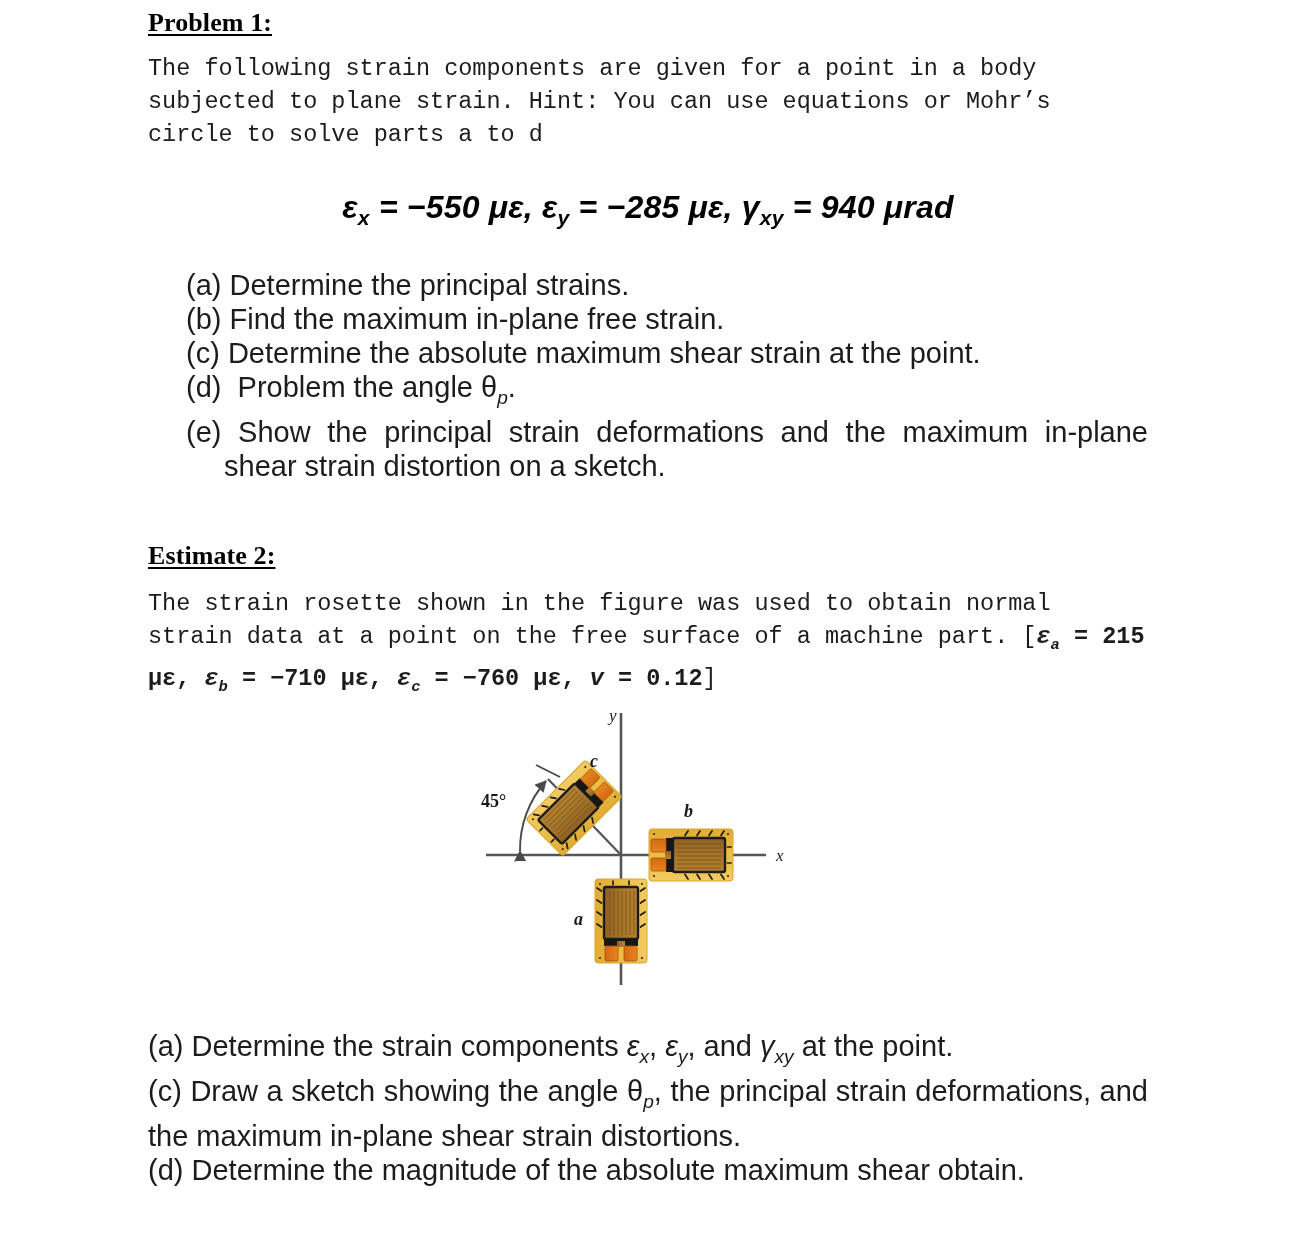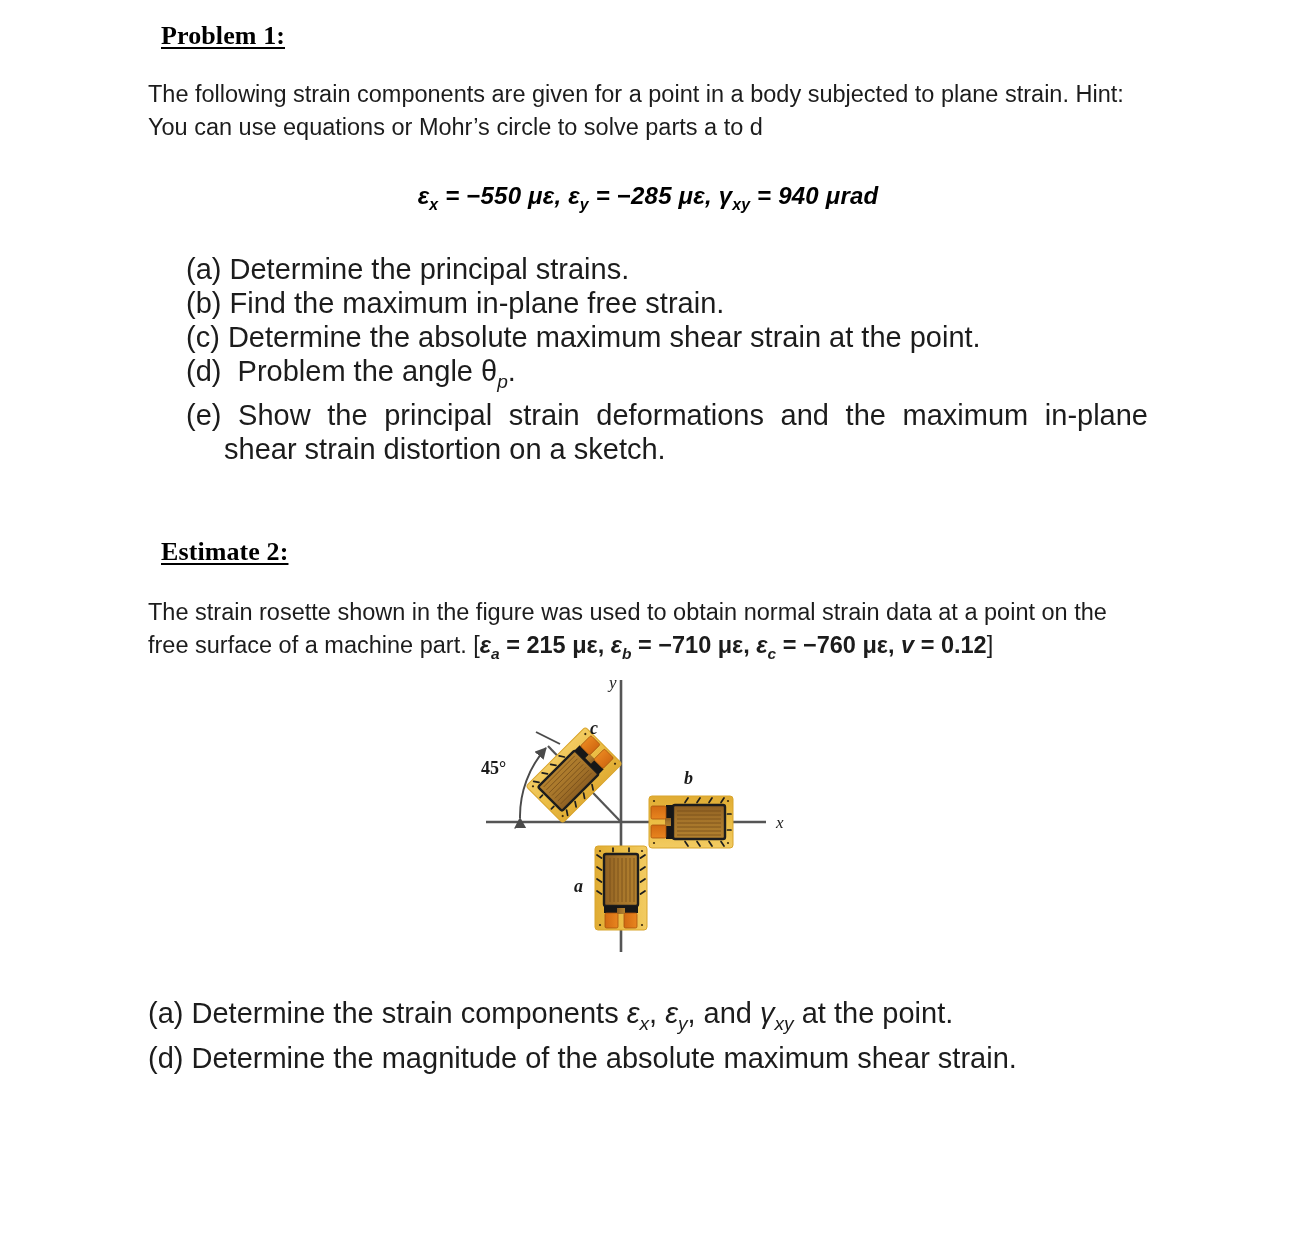--- a/index.html
+++ b/index.html
@@ -29,43 +29,43 @@
   }
 
   
   .prob-heading {
     font-family: "Liberation Serif", "DejaVu Serif", serif;
     font-weight: bold;
     font-size: 26px;
     line-height: 1.15;
     text-decoration: underline;
     text-underline-offset: 3px;
-    margin: 13px;
+    margin: 0;
     letter-spacing: 0.1px;
     color: #000;
   }
   #p1-heading { padding-top: 8px; }
   #p2-heading { padding-top: 6px; }
 
   
   .para {
-    font-family: Liberation Sans, sans-serif;
+    font-family: Liberation Mono, monospace;
     font-size: 23.5px;
     line-height: 33px;
     margin: 0;
     color: #1c1c1c;
   }
   #p1-para { padding-top: 14px; }
   #p2-para { padding-top: 16px; }
 
   .eqline {
     font-family: "Liberation Sans", "DejaVu Sans", sans-serif;
     font-weight: bold;
     font-style: italic;
-    font-size: 24px;
+    font-size: 32px;
     text-align: center;
     margin: 0;
     padding-top: 38px;
     color: #000;
     letter-spacing: 0.2px;
   }
 
   
   .qlist {
     list-style: none;
@@ -258,20 +258,24 @@
         </g>
 
       </svg>
     </div>
 
     <ul class="qlist flush">
       <li class="qitem">
         <span>(a)</span>
         <span>Determine the strain components <span class="ital">ε</span><sub class="ital">x</sub>, <span class="ital">ε</span><sub class="ital">y</sub>, and <span class="ital">γ</span><sub class="ital">xy</sub> at the point.</span>
       </li>
+      <li class="qitem justify">
+        <span>(c)</span>
+        <span>Draw a sketch showing the angle θ<sub class="ital">p</sub>, the principal strain deformations, and the maximum in-plane shear strain distortions.</span>
+      </li>
       <li class="qitem">
         <span>(d)</span>
-        <span>Determine the magnitude of the absolute maximum shear strain.</span>
+        <span>Determine the magnitude of the absolute maximum shear obtain.</span>
       </li>
     </ul>
 
   </div>
 </div>
 
 </body></html>

